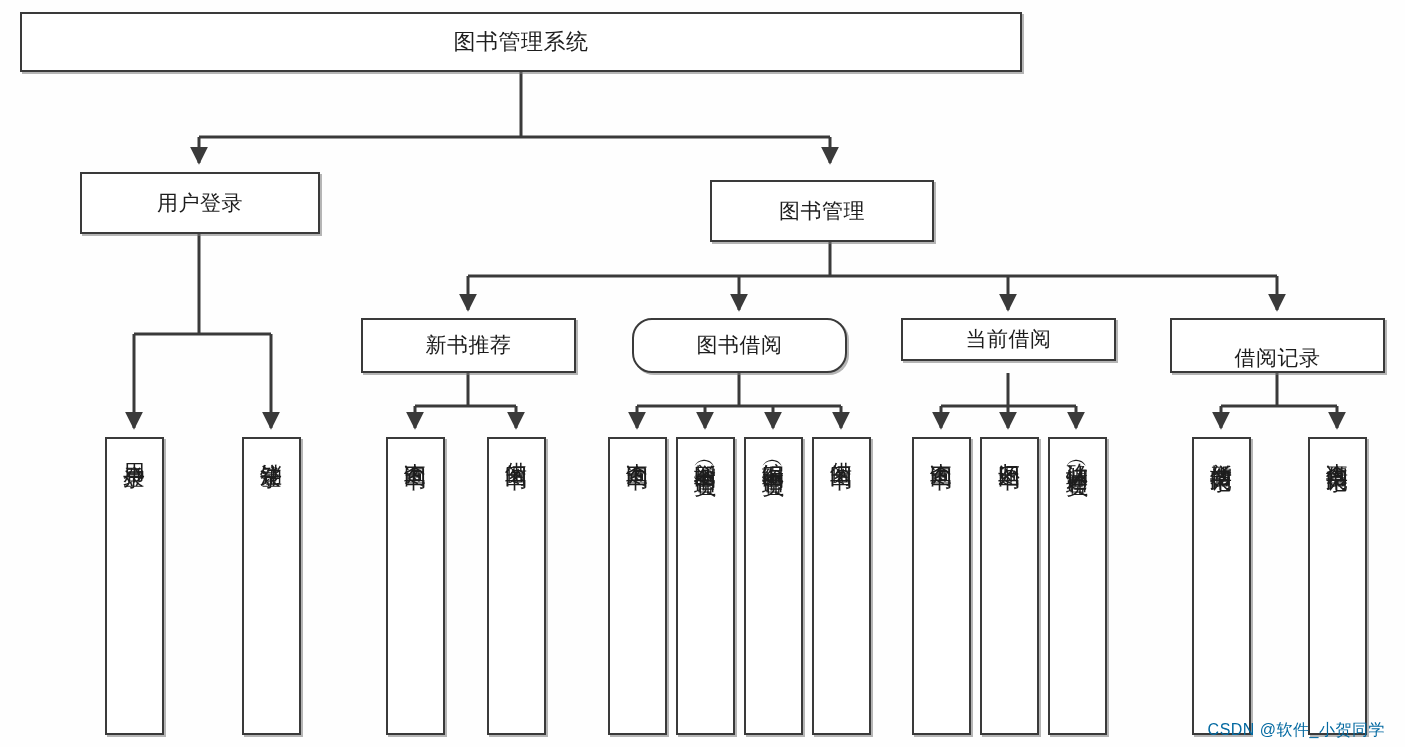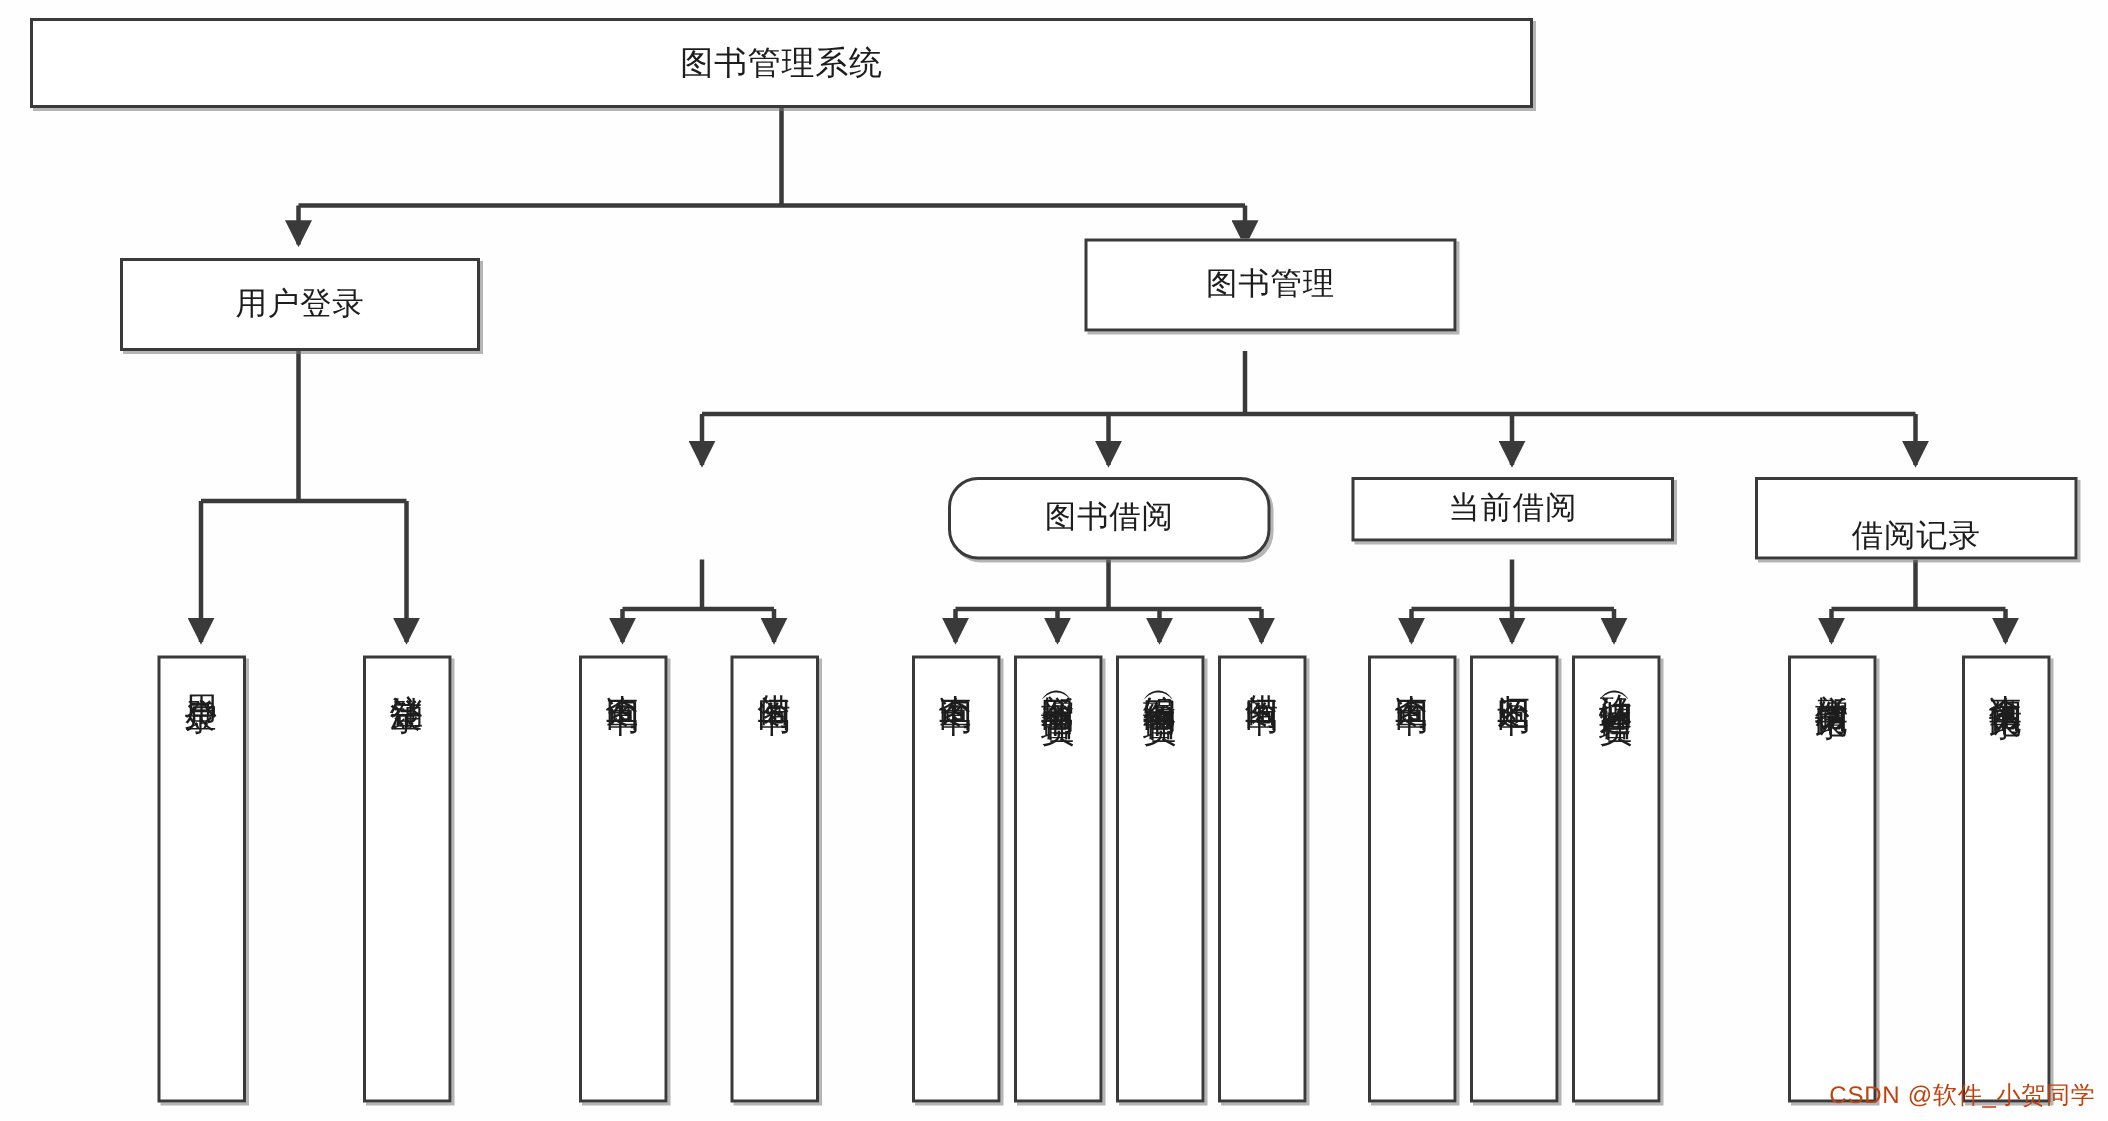--- a/index.html
+++ b/index.html
@@ -62,24 +62,24 @@
   .node.vert .label {
     writing-mode: vertical-rl;
     text-orientation: upright;
     font-size: 22px;
     line-height: 1.05;
     letter-spacing: 2px;
     white-space: nowrap;
   }
   .watermark {
     position: absolute;
-    right: 8px;
+    right: 20px;
     bottom: 6px;
     font-size: 16px;
-    color: #c2410c;
+    color: #0369a1;
     z-index: 3;
     white-space: nowrap;
     letter-spacing: 0.5px;
   }
 </style>
 </head>
 <body>
 
 <div id="canvas">
 
@@ -133,24 +133,27 @@
     </g>
   </svg>
 
   <div class="node root horiz" style="left:20px; top:12px; width:1002px; height:60px;">
     <span class="label">图书管理系统</span>
   </div>
 
   <div class="node horiz" style="left:80px; top:172px; width:240px; height:62px;">
     <span class="label">用户登录</span>
   </div>
-  <div class="node horiz" style="left:710px; top:159px; width:248px; height:62px;margin-left:13px;">
+  <div class="node horiz" style="left:710px; top:180px; width:224px; height:62px;">
     <span class="label">图书管理</span>
   </div>
 
+  <div class="node horiz" style="left:361px; top:318px; width:215px; height:55px;">
+    <span class="label">新书推荐</span>
+  </div>
   <div class="node horiz" style="left:632px; top:318px; width:215px; height:55px;border-radius:20px;">
     <span class="label">图书借阅</span>
   </div>
   <div class="node horiz" style="left:901px; top:318px; width:215px; height:43px;">
     <span class="label">当前借阅</span>
   </div>
   <div class="node horiz" style="left:1170px; top:318px; width:215px; height:55px;align-items:flex-end;">
     <span class="label">借阅记录</span>
   </div>
 

